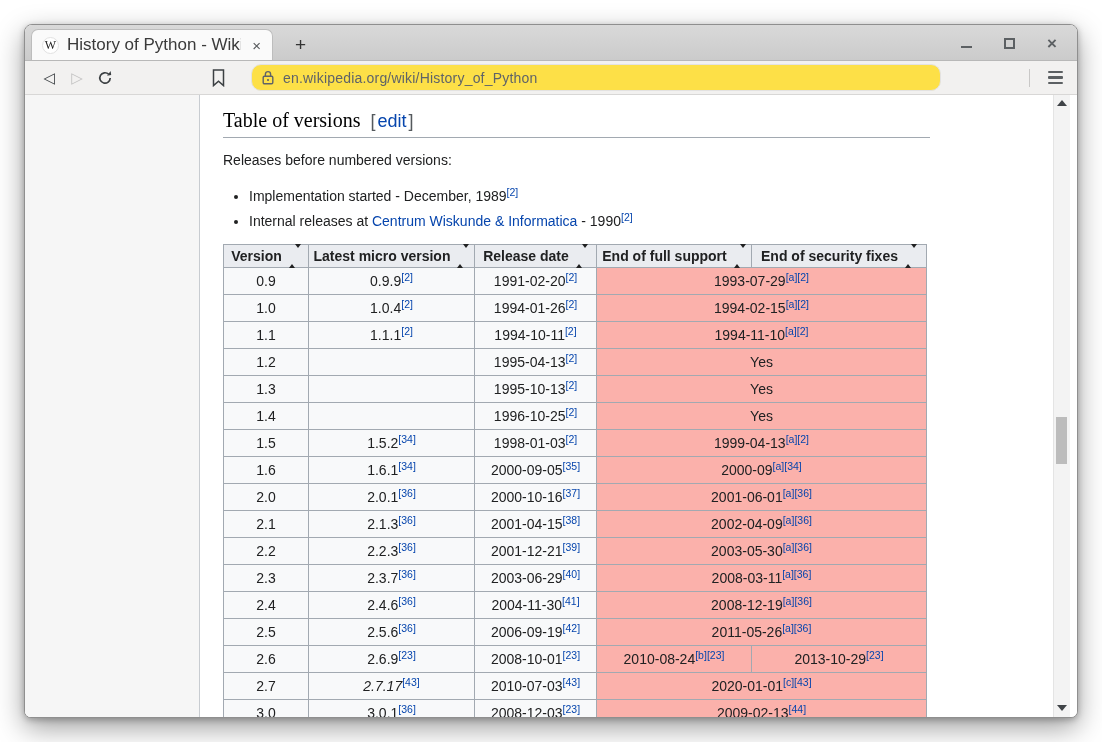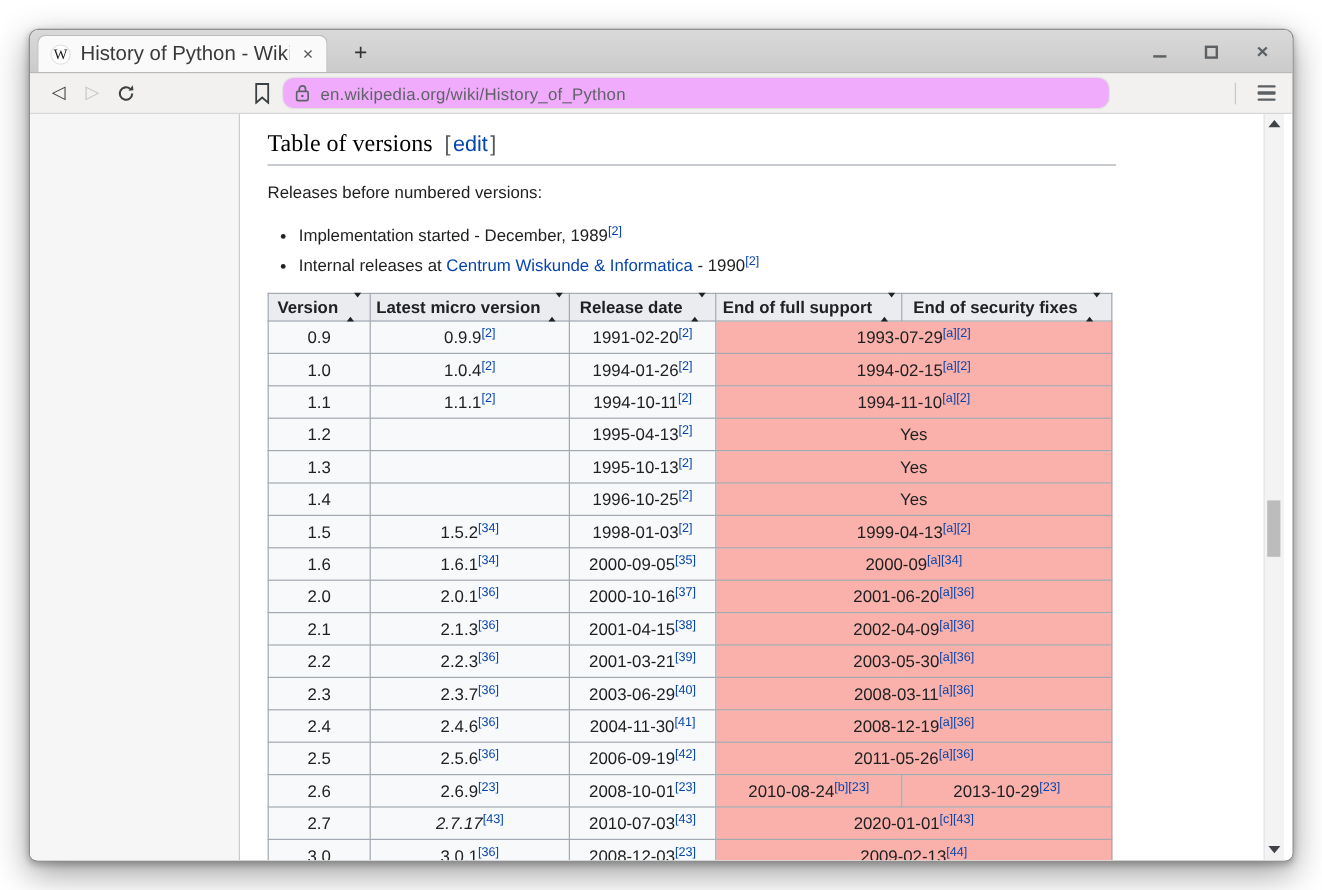--- a/index.html
+++ b/index.html
@@ -46,22 +46,22 @@
     height:34px; flex:0 0 34px; background:#f2f1f0; border-bottom:1px solid #d8d7d6;
     display:flex; align-items:center; padding:0 10px;
   }
   .nav-btn { width:28px; height:26px; display:flex; align-items:center; justify-content:center; }
   .tri { font-size:15px; line-height:1; }
   .tri.back { color:#3c4043; }
   .tri.fwd  { color:#c3c3c3; }
   .spacer-a { width:86px; }
   .bookmark-btn { width:26px; height:26px; display:flex; align-items:center; justify-content:center; margin-right:4px; }
   .urlbar {
-    width:690px; height:27px; background:#f0abfc; border:1px solid #e3e2e1; border-radius:10px;
-    display:flex; align-items:center; padding:0 10px; gap:9px;
+    width:690px; height:27px; background:#fde047; border:1px solid #e3e2e1; border-radius:10px;
+    display:flex; align-items:center; padding:0 10px; gap:9px;margin-left:16px;
   }
   .url-text { font-size:14px; color:#5f6368; letter-spacing:.2px; }
   .tb-right { margin-left:auto; display:flex; align-items:center; gap:14px; }
   .vsep { width:1px; height:18px; background:#c9c8c7; }
   .hamburger { display:flex; flex-direction:column; gap:3px; padding:4px; }
   .hamburger div { width:15px; height:2.5px; background:#5c6063; border-radius:1px; }
 
   
   .content { flex:1; display:flex; background:#fff; overflow:hidden; position:relative; }
   .side-strip { flex:0 0 175px; background:#f6f6f6; border-right:1px solid #c8ccd1; }
@@ -240,32 +240,32 @@
               <tr>
                 <td><span>1.6</span></td>
                 <td><span>1.6.1</span><sup class="ref">[34]</sup></td>
                 <td><span>2000-09-05</span><sup class="ref">[35]</sup></td>
                 <td colspan="2" class="pink"><span>2000-09</span><sup class="ref">[a][34]</sup></td>
               </tr>
               <tr>
                 <td><span>2.0</span></td>
                 <td><span>2.0.1</span><sup class="ref">[36]</sup></td>
                 <td><span>2000-10-16</span><sup class="ref">[37]</sup></td>
-                <td colspan="2" class="pink"><span>2001-06-20</span><sup class="ref">[a][36]</sup></td>
+                <td colspan="2" class="pink"><span>2001-06-01</span><sup class="ref">[a][36]</sup></td>
               </tr>
               <tr>
                 <td><span>2.1</span></td>
                 <td><span>2.1.3</span><sup class="ref">[36]</sup></td>
                 <td><span>2001-04-15</span><sup class="ref">[38]</sup></td>
                 <td colspan="2" class="pink"><span>2002-04-09</span><sup class="ref">[a][36]</sup></td>
               </tr>
               <tr>
                 <td><span>2.2</span></td>
                 <td><span>2.2.3</span><sup class="ref">[36]</sup></td>
-                <td><span>2001-03-21</span><sup class="ref">[39]</sup></td>
+                <td><span>2001-12-21</span><sup class="ref">[39]</sup></td>
                 <td colspan="2" class="pink"><span>2003-05-30</span><sup class="ref">[a][36]</sup></td>
               </tr>
               <tr>
                 <td><span>2.3</span></td>
                 <td><span>2.3.7</span><sup class="ref">[36]</sup></td>
                 <td><span>2003-06-29</span><sup class="ref">[40]</sup></td>
                 <td colspan="2" class="pink"><span>2008-03-11</span><sup class="ref">[a][36]</sup></td>
               </tr>
               <tr>
                 <td><span>2.4</span></td>

